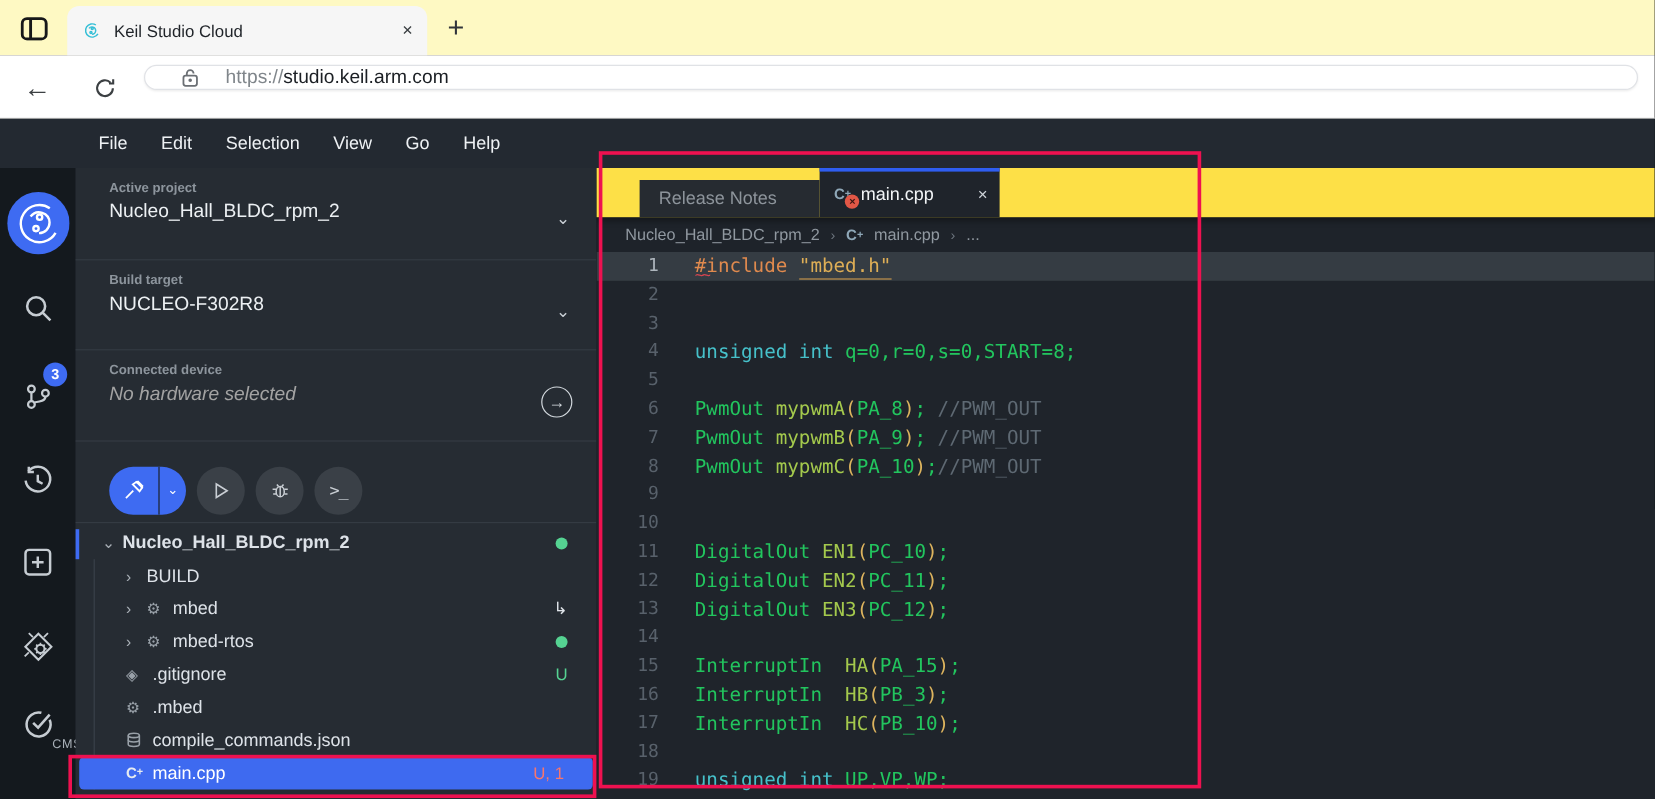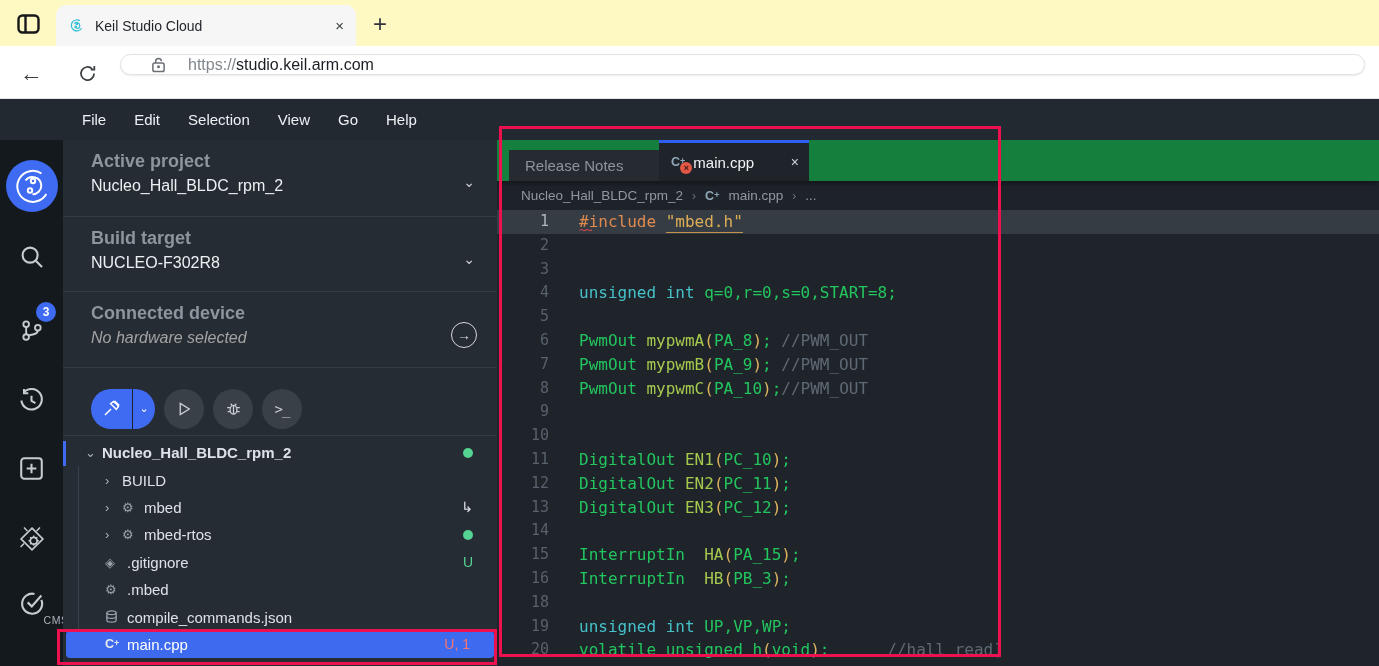--- a/index.html
+++ b/index.html
@@ -31,21 +31,21 @@
   
   .activity{width:63px;height:526px;background:#14191e;position:relative;flex:none;}
   .act-icon{position:absolute;left:0;width:63px;display:flex;align-items:center;justify-content:center;color:#c6ccd2;}
   .act-badge{position:absolute;left:36px;top:162px;width:20px;height:20px;border-radius:50%;background:#3e6bf2;color:#fff;
              font-size:12px;display:flex;align-items:center;justify-content:center;font-weight:bold;}
   .cmsis-label{position:absolute;left:0;top:474px;width:63px;text-align:center;color:#aab2ba;font-size:10.5px;letter-spacing:.5px;padding-left:30px;}
 
   
   .sidebar{width:434px;height:526px;background:#262c33;position:relative;flex:none;}
   .sec{box-sizing:border-box;padding:11px 24px 0 28px;border-bottom:1px solid #343b43;position:relative;}
-  .sec .lab{font-size:18px;font-weight:bold;color:#8d959d;}
+  .sec .lab{font-size:11px;font-weight:bold;color:#8d959d;}
   .sec .val{font-size:16px;color:#ecf0f3;margin-top:5px;white-space:nowrap;}
   .sec .val.italic{font-style:italic;color:#a3a3a3;}
   .sec .chev{position:absolute;right:22px;top:34px;color:#c8ced4;font-size:14px;}
   .circle-arrow{position:absolute;right:20px;top:30px;width:24px;height:24px;border:1.5px solid #d3d9de;border-radius:50%;
                 color:#d3d9de;display:flex;align-items:center;justify-content:center;font-size:14px;}
   .s-toolbar{height:68px;border-bottom:0;padding:14px 0 0 28px;box-sizing:border-box;display:flex;align-items:center;gap:9px;border-bottom:1px solid #343b43;}
   .splitbtn{width:64px;height:40px;background:#3e6bf2;border-radius:20px;display:flex;align-items:center;overflow:hidden;}
   .splitbtn .main{width:41px;height:40px;display:flex;align-items:center;justify-content:center;border-right:1.5px solid #1b222c;}
   .splitbtn .dd{width:22px;text-align:center;color:#fff;font-size:11px;}
   .roundbtn{width:40px;height:40px;border-radius:50%;background:#3a4047;color:#c9ced4;display:flex;align-items:center;justify-content:center;}
@@ -61,21 +61,21 @@
   .trow .badge{position:absolute;right:24px;font-size:14px;}
   .trow .dot{position:absolute;right:24px;width:10px;height:10px;border-radius:50%;background:#55d392;}
   .trow.selected{background:#3e6af0;border-radius:4px;margin:0 3px;padding-left:39px;color:#fff;}
   .trow.selected .ticon{color:#e6ebf0;}
   .root-bar{position:absolute;left:0;top:2px;width:3px;height:25px;background:#3e6bf2;}
   .cppico{font-size:12.5px;font-weight:bold;letter-spacing:0;}
   .cppico i{font-style:normal;font-size:9px;vertical-align:2px;}
 
   
   .editor{flex:1;height:526px;background:#1f242b;position:relative;overflow:hidden;}
-  .tabstrip{height:41px;background:#15803d;display:flex;box-shadow:0 3px 5px rgba(0,0,0,.35);position:relative;}
+  .tabstrip{height:41px;background:#fde047;display:flex;box-shadow:0 3px 5px rgba(0,0,0,.35);position:relative;padding-left:24px;}
   .etab{box-sizing:border-box;display:flex;align-items:center;font-size:15px;}
   .etab.inactive{margin:10px 0 0 12px;height:31px;width:150px;background:#262b31;color:#8d949b;padding-left:16px;}
   .etab.active{margin-left:0px;height:41px;width:150px;background:#1f242b;color:#f2f5f7;border-top:3px solid #2f5ef0;padding:0 10px 0 12px;gap:8px;}
   .etab .x{margin-left:auto;color:#cfd5da;font-size:14px;}
   .tabicon{position:relative;color:#8fa8b8;display:inline-flex;}
   .errbadge{position:absolute;right:-7px;bottom:-5px;width:12px;height:12px;background:#e25746;border-radius:50%;
             color:#3a1511;font-size:9px;line-height:12px;text-align:center;font-weight:bold;}
   .crumbs{height:29px;display:flex;align-items:center;padding-left:24px;font-size:13.5px;color:#9098a0;gap:9px;background:#1e232a;}
   .crumbs .sep{color:#6b747d;font-size:12px;}
   .crumbs .cicon{color:#8fa8b8;}
@@ -342,20 +342,21 @@
             <div class="cline"><span class="ln">7</span><span class="src"><span class="tk-plain">PwmOut </span><span class="tk-ident">mypwmB</span><span class="tk-paren">(</span><span class="tk-plain">PA_9</span><span class="tk-paren">)</span><span class="tk-plain">; </span><span class="tk-comment">//PWM_OUT</span></span></div>
             <div class="cline"><span class="ln">8</span><span class="src"><span class="tk-plain">PwmOut </span><span class="tk-ident">mypwmC</span><span class="tk-paren">(</span><span class="tk-plain">PA_10</span><span class="tk-paren">)</span><span class="tk-plain">;</span><span class="tk-comment">//PWM_OUT</span></span></div>
             <div class="cline"><span class="ln">9</span><span class="src"></span></div>
             <div class="cline"><span class="ln">10</span><span class="src"></span></div>
             <div class="cline"><span class="ln">11</span><span class="src"><span class="tk-plain">DigitalOut </span><span class="tk-ident">EN1</span><span class="tk-paren">(</span><span class="tk-plain">PC_10</span><span class="tk-paren">)</span><span class="tk-plain">;</span></span></div>
             <div class="cline"><span class="ln">12</span><span class="src"><span class="tk-plain">DigitalOut </span><span class="tk-ident">EN2</span><span class="tk-paren">(</span><span class="tk-plain">PC_11</span><span class="tk-paren">)</span><span class="tk-plain">;</span></span></div>
             <div class="cline"><span class="ln">13</span><span class="src"><span class="tk-plain">DigitalOut </span><span class="tk-ident">EN3</span><span class="tk-paren">(</span><span class="tk-plain">PC_12</span><span class="tk-paren">)</span><span class="tk-plain">;</span></span></div>
             <div class="cline"><span class="ln">14</span><span class="src"></span></div>
             <div class="cline"><span class="ln">15</span><span class="src"><span class="tk-plain">InterruptIn  </span><span class="tk-ident">HA</span><span class="tk-paren">(</span><span class="tk-plain">PA_15</span><span class="tk-paren">)</span><span class="tk-plain">;</span></span></div>
             <div class="cline"><span class="ln">16</span><span class="src"><span class="tk-plain">InterruptIn  </span><span class="tk-ident">HB</span><span class="tk-paren">(</span><span class="tk-plain">PB_3</span><span class="tk-paren">)</span><span class="tk-plain">;</span></span></div>
+            <div class="cline"><span class="ln">17</span><span class="src"><span class="tk-plain">InterruptIn  </span><span class="tk-ident">HC</span><span class="tk-paren">(</span><span class="tk-plain">PB_10</span><span class="tk-paren">)</span><span class="tk-plain">;</span></span></div>
             <div class="cline"><span class="ln">18</span><span class="src"></span></div>
             <div class="cline"><span class="ln">19</span><span class="src"><span class="tk-type">unsigned int</span><span class="tk-plain"> UP,VP,WP;</span></span></div>
             <div class="cline"><span class="ln">20</span><span class="src"><span class="tk-plain">volatile unsigned h</span><span class="tk-paren">(</span><span class="tk-plain">void</span><span class="tk-paren">)</span><span class="tk-plain">;      </span><span class="tk-comment">//hall read]</span></span></div>
           </div>
       </div>
     </div>
   </div>
 
   <div class="anno" id="anno-editor"></div>
   <div class="anno" id="anno-main"></div>

